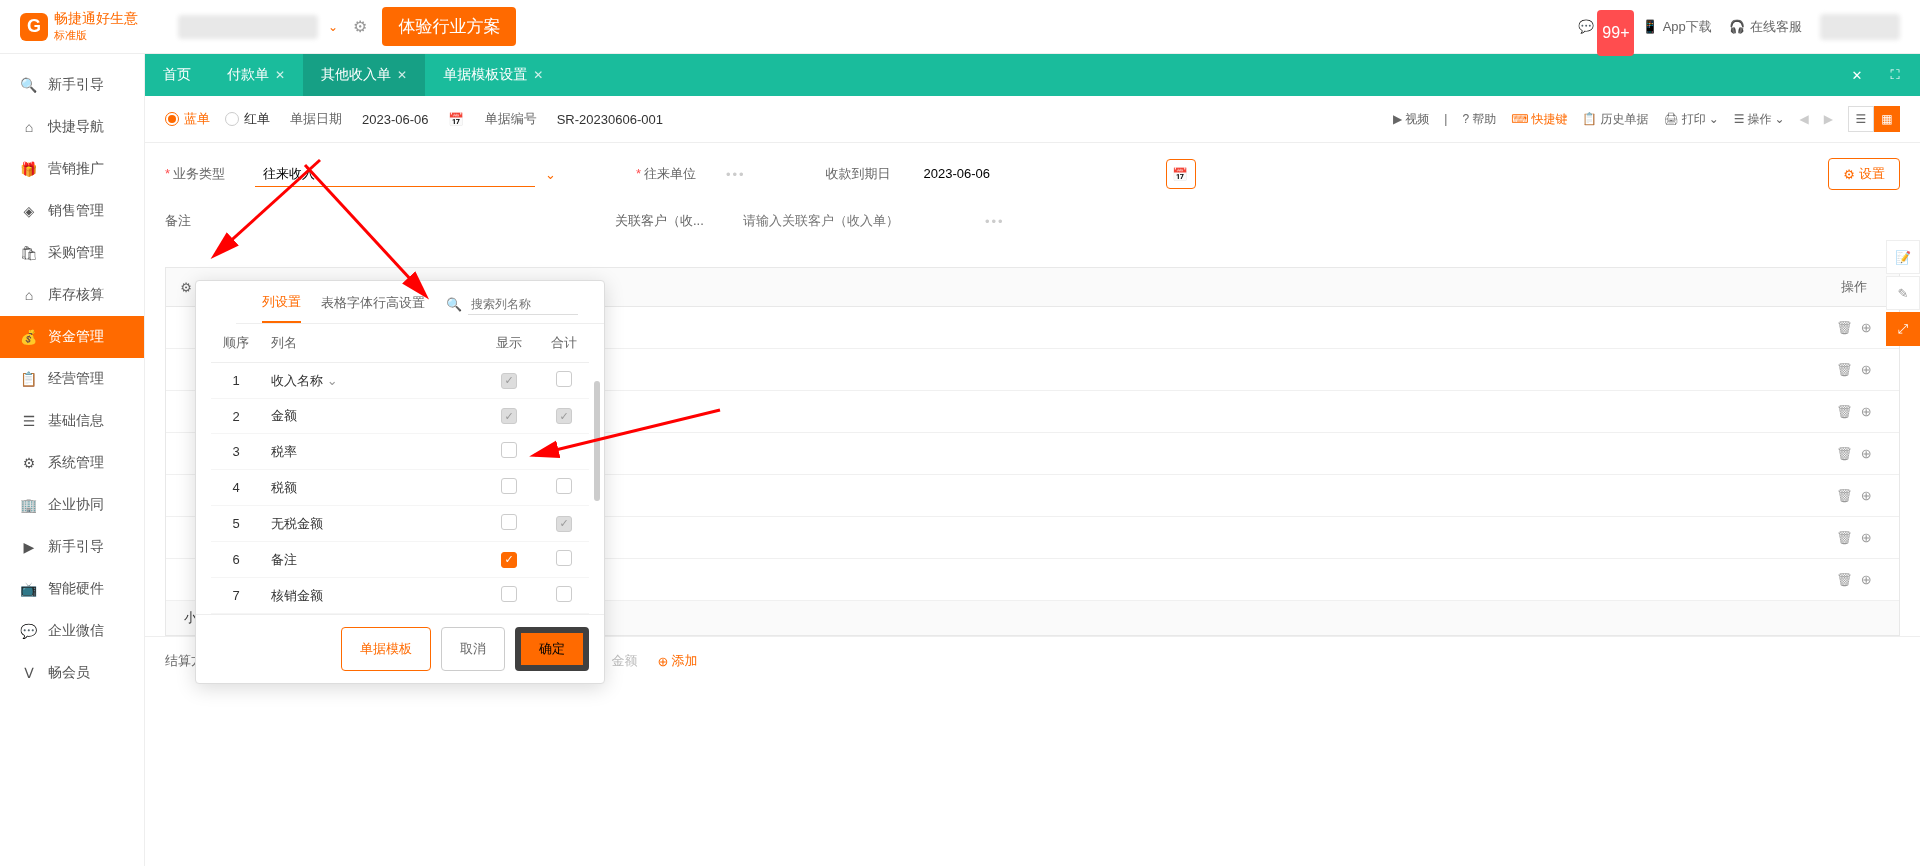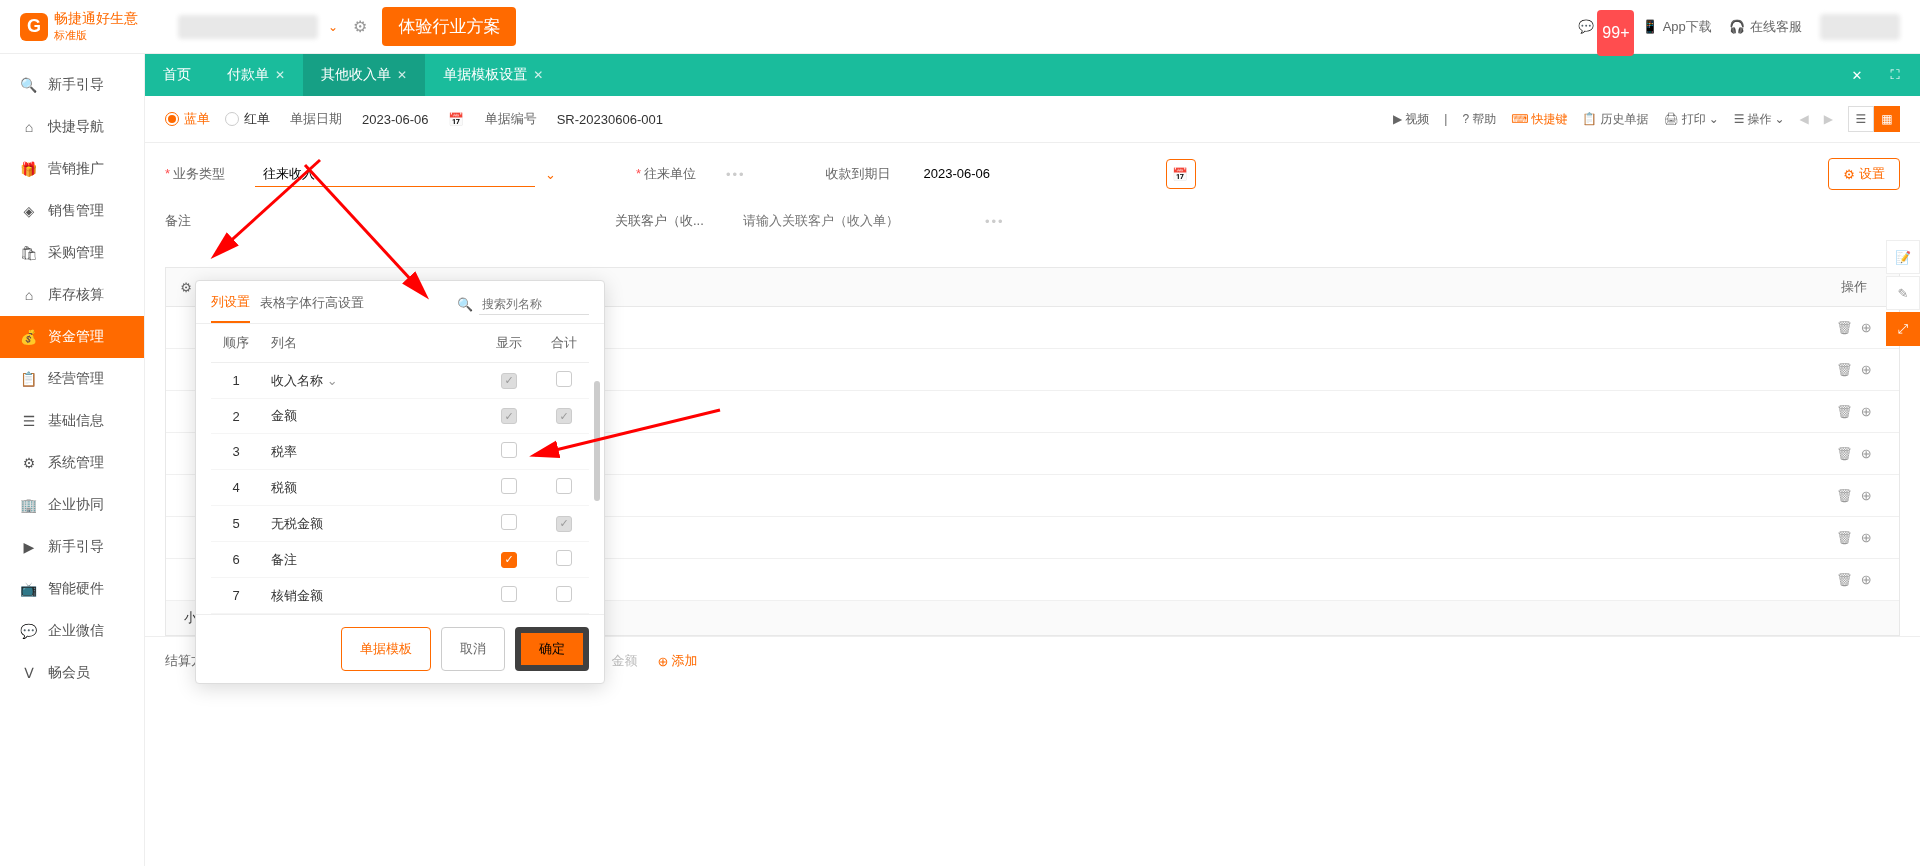--- a/index.html
+++ b/index.html
@@ -90,21 +90,21 @@
     .td-amount { width: 100px; }
     .td-remark { flex: 1; }
     .td-ops { width: 90px; display: flex; gap: 8px; justify-content: center; color: #999; }
     .td-ops span { cursor: pointer; }
     .table-footer { display: flex; background: #fafafa; padding: 8px; font-size: 13px; }
     .tf-label { width: 200px; padding-left: 10px; }
     .tf-amount { width: 100px; text-align: left; font-weight: 500; }
     
     
     .popup { position: absolute; top: 280px; left: 195px; width: 410px; background: #fff; border: 1px solid #ddd; border-radius: 4px; box-shadow: 0 4px 20px rgba(0,0,0,0.15); z-index: 100; }
-    .popup-tabs { display: flex; padding: 12px 15px 0; gap: 10px; border-bottom: 1px solid #eee; align-items: center; }
+    .popup-tabs { display: flex; padding: 12px 26px 0; gap: 20px; border-bottom: 1px solid #eee; align-items: center; margin-left: 40px; }
     .popup-tab { padding-bottom: 10px; cursor: pointer; font-size: 13px; color: #666; }
     .popup-tab.active { color: #ff6a00; border-bottom: 2px solid #ff6a00; }
     .popup-search { margin-left: auto; display: flex; align-items: center; gap: 5px; padding-bottom: 8px; }
     .popup-search input { border: none; border-bottom: 1px solid #ddd; outline: none; font-size: 12px; padding: 3px; width: 110px; }
     .popup-table { padding: 0 15px; }
     .popup-th-row { display: flex; padding: 10px 0; border-bottom: 1px solid #eee; font-size: 13px; color: #666; }
     .popup-col-seq { width: 50px; text-align: center; }
     .popup-col-name { flex: 1; padding-left: 10px; }
     .popup-col-show { width: 60px; text-align: center; }
     .popup-col-sum { width: 50px; text-align: center; }

